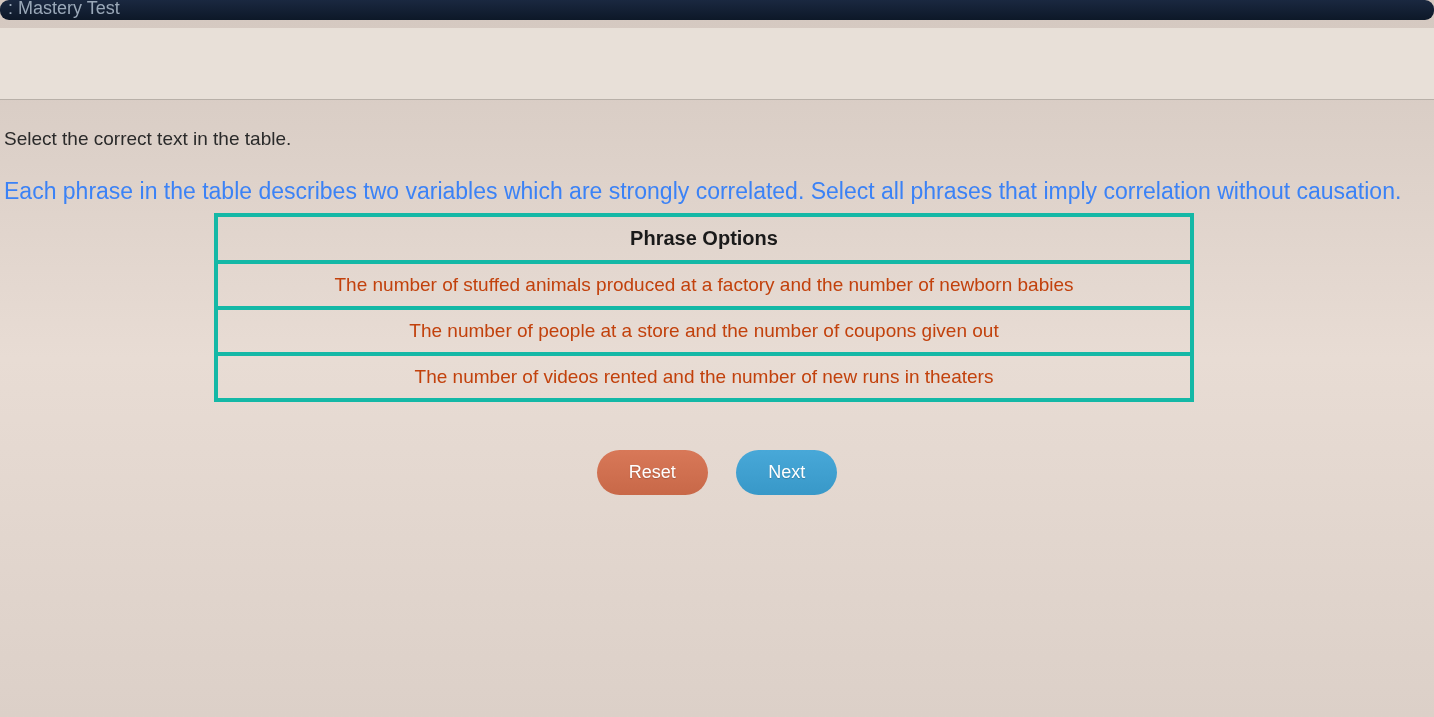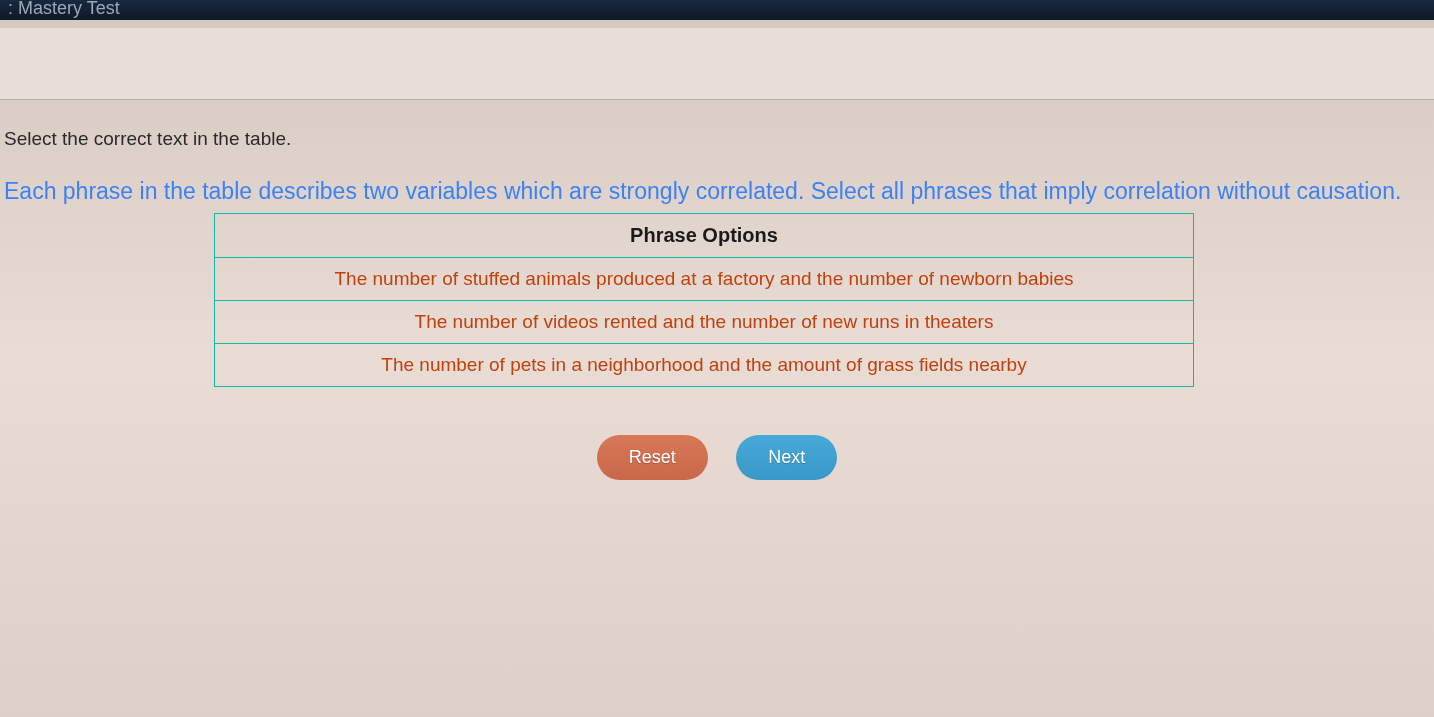--- a/index.html
+++ b/index.html
@@ -13,20 +13,21 @@
       min-height: 717px;
       width: 1434px;
     }
     .header-bar {
       background: linear-gradient(180deg, #1a2840 0%, #0d1828 100%);
       color: #9aa8b8;
       padding: 0 20px 4px 8px;
       font-size: 18px;
       height: 20px;
       line-height: 16px;
+      border-radius: 9px;
     }
     .toolbar-area {
       background: #e8e0d8;
       border-bottom: 1px solid #b8b0a8;
       height: 72px;
       margin-top: 8px;
     }
     .content {
       padding: 28px 4px;
     }
@@ -42,21 +43,21 @@
     }
     .table-container {
       margin-left: 210px;
       width: 980px;
     }
     table {
       border-collapse: collapse;
       width: 100%;
     }
     th, td {
-      border: 1px solid #14b8a6;
+      border: 4px solid #14b8a6;
       padding: 10px 12px;
       text-align: center;
     }
     th {
       background: transparent;
       color: #1a1a1a;
       font-weight: bold;
       font-size: 20px;
     }
     td {
@@ -105,24 +106,24 @@
       <thead>
         <tr>
           <th>Phrase Options</th>
         </tr>
       </thead>
       <tbody>
         <tr>
             <td>The number of stuffed animals produced at a factory and the number of newborn babies</td>
           </tr>
         <tr>
-            <td>The number of videos rented and the number of new runs in theaters</td>
+            <td>The number of people at a store and the number of coupons given out</td>
           </tr>
         <tr>
-            <td>The number of pets in a neighborhood and the amount of grass fields nearby</td>
+            <td>The number of videos rented and the number of new runs in theaters</td>
           </tr>
       </tbody>
     </table>
   </div>
 
   <div class="button-row">
     <button class="btn btn-reset">Reset</button>
     <button class="btn btn-next">Next</button>
   </div>
 </div>

